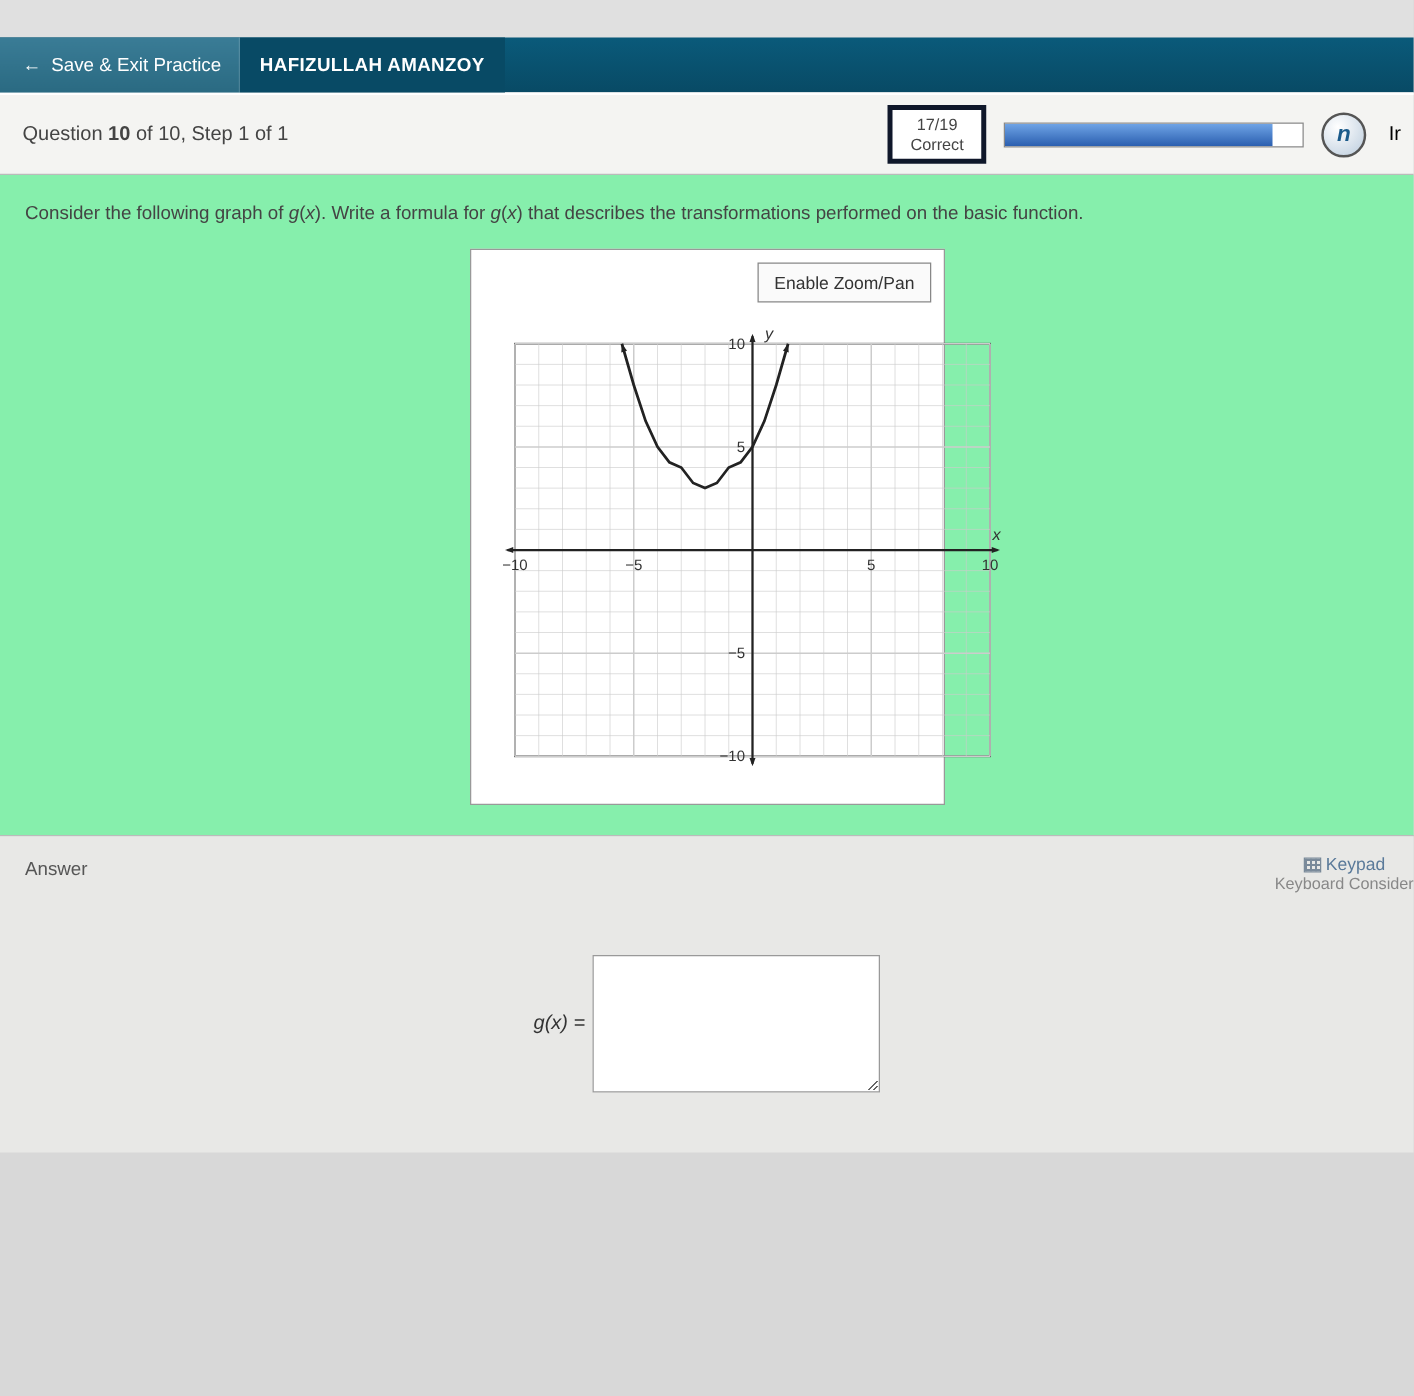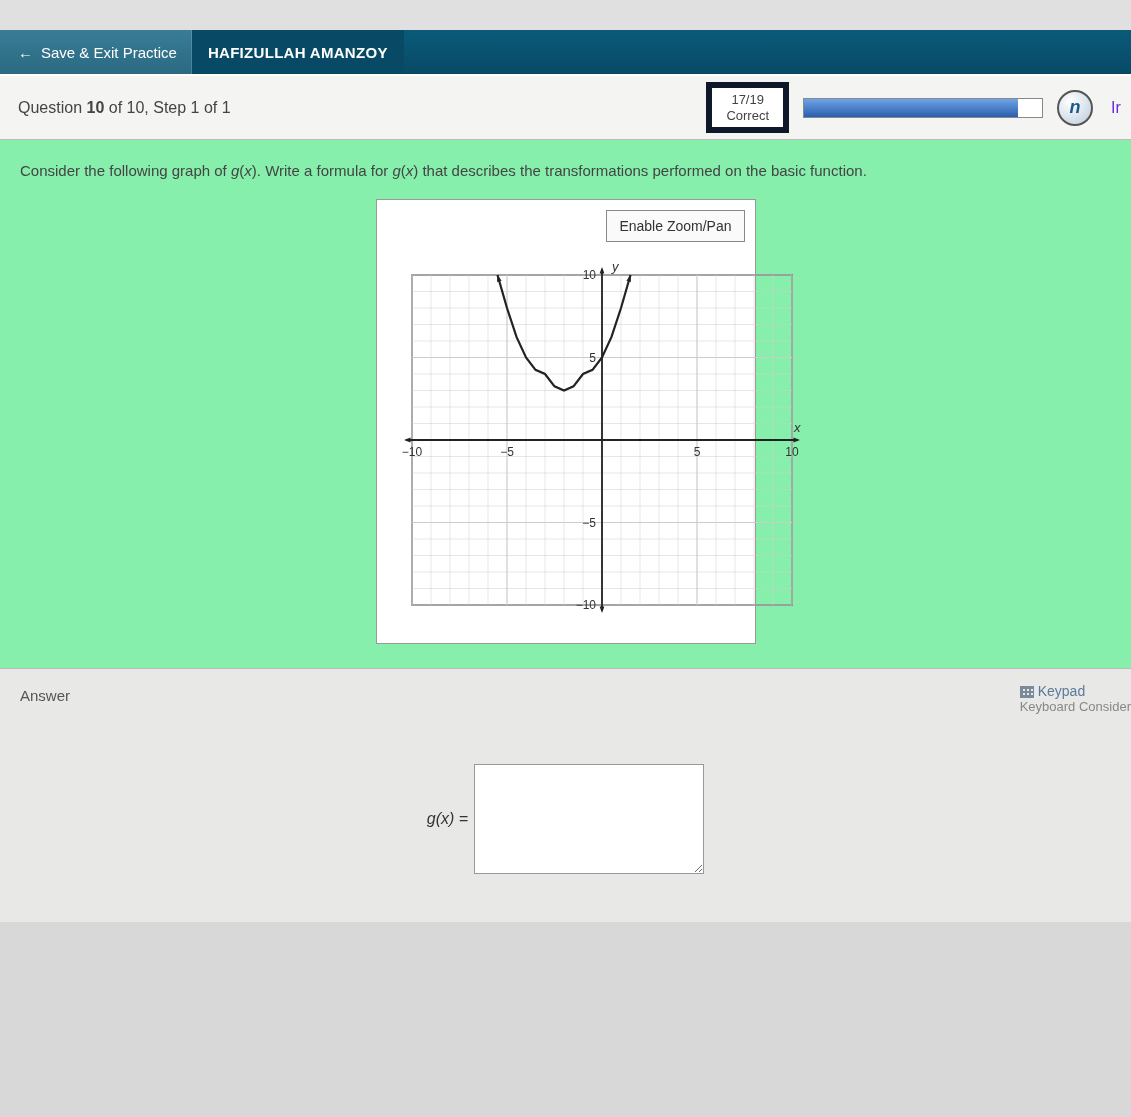--- a/index.html
+++ b/index.html
@@ -59,21 +59,21 @@
     display: flex;
     align-items: center;
     height: 66px;
     padding: 0 14px 0 18px;
     gap: 14px;
   }
   .q-label { font-size: 16px; color: #444; }
   .q-label b { font-weight: bold; }
   .q-spacer { flex: 1; }
   .score-box {
-    border: 6px solid #0f172a;
+    border: 4px solid #0f172a;
     background: #fff;
     padding: 4px 14px;
     text-align: center;
     font-size: 13px;
     color: #444;
     line-height: 1.2;
   }
   .progress-wrap {
     width: 240px;
     height: 20px;
@@ -91,21 +91,21 @@
   .badge {
     width: 36px; height: 36px;
     border-radius: 50%;
     border: 2px solid #555;
     background: radial-gradient(circle at 35% 30%, #fff, #bcd);
     display: flex; align-items: center; justify-content: center;
     font-weight: bold; color: #1a5a8a;
     font-style: italic;
     font-size: 18px;
   }
-  .right-edge { width: 10px; text-align: center; color:#6d28d9; font-size:16px; padding-left:4px;}
+  .right-edge { width: 10px; text-align: center; color:#000000; font-size:16px; padding-left:4px;}
 
   .content {
     background: #86efac;
     border-bottom: 1px solid #bbb;
     padding: 22px 20px 24px 20px;
   }
   .prompt { font-size: 15px; color: #444; }
   .prompt i { font-style: italic; }
 
   .graph-area {
@@ -135,21 +135,21 @@
   .answer-section {
     background: #e8e8e6;
     padding: 18px 20px 48px 20px;
     position: relative;
   }
   .answer-head { font-size: 15px; color:#555; }
   .keypad-link {
     position: absolute;
     right: 0;
     top: 14px;
-    text-align: left;
+    text-align: center;
     font-size: 14px;
     color: #5a7a9a;
   }
   .keypad-link .line1 { cursor: pointer; }
   .keypad-link .kicon {
     display: inline-block;
     width: 14px; height: 12px;
     border: 1px solid #7a8a9a;
     background: repeating-linear-gradient(90deg,#7a8a9a 0 2px, transparent 2px 4px),
                 repeating-linear-gradient(0deg,#7a8a9a 0 2px, transparent 2px 4px);

